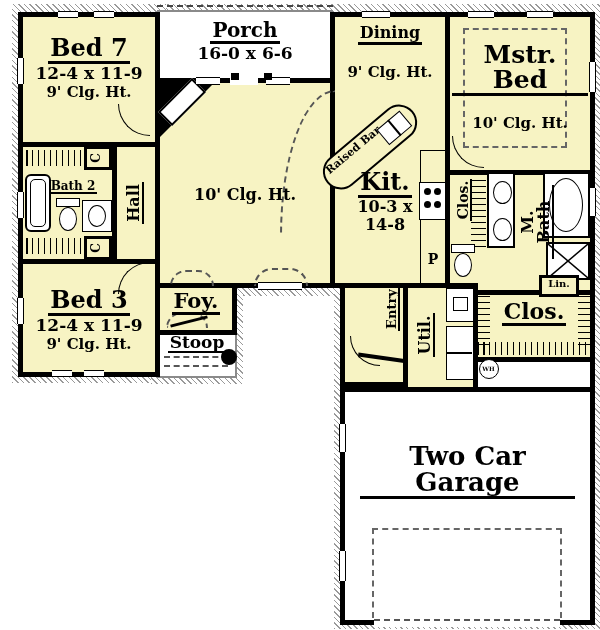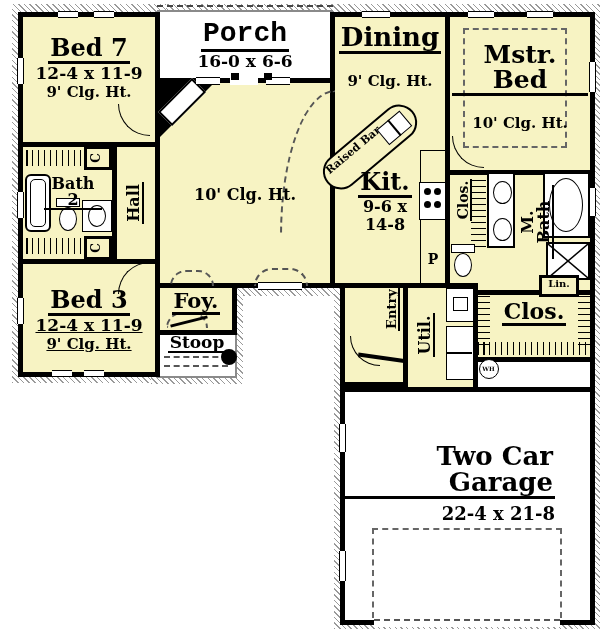--- a/index.html
+++ b/index.html
@@ -153,68 +153,68 @@
   <div class="abs win-v" style="left:339px;top:424px;width:7px;height:28px;"></div>
   <div class="abs win-v" style="left:339px;top:551px;width:7px;height:30px;"></div>
   <div class="abs win-h" style="left:196px;top:77px;width:24px;height:8px;"></div>
   <div class="abs wht" style="left:230px;top:77px;width:28px;height:8px;"></div>
   <div class="abs win-h" style="left:266px;top:77px;width:24px;height:8px;"></div>
   <div class="abs win-h" style="left:258px;top:282px;width:44px;height:8px;"></div>
   <div class="abs wall" style="left:231px;top:73px;width:8px;height:7px;"></div>
   <div class="abs wall" style="left:264px;top:73px;width:8px;height:7px;"></div>
 
   <div class="lbl" style="left:170px;top:20px;width:150px;">
-    <span class="u" style="font-size:28px;font-family:Liberation Mono, monospace;">Porch</span><br>
+    <span class="u" style="font-size:20px;">Porch</span><br>
     <span style="font-size:17px;">16-0 x 6-6</span>
   </div>
 
   <div class="lbl" style="left:25px;top:36px;width:128px;">
     <span class="u" style="font-size:24px;">Bed 7</span><br>
     <span style="font-size:17px;">12-4 x 11-9</span><br>
     <span style="font-size:15px;">9' Clg. Ht.</span>
   </div>
 
   <div class="lbl" style="left:44px;top:176px;width:58px;">
-    <span class="u2" style="font-size:16px;">Bath 2</span>
+    <span class="u2" style="font-size:12px;">Bath 2</span>
   </div>
 
   <div class="lbl rot" style="left:111px;top:194px;width:46px;height:18px;">
     <span class="u2" style="font-size:16px;">Hall</span>
   </div>
 
   <div class="lbl rot" style="left:86px;top:150px;width:24px;height:16px;font-size:12px;">C</div>
   <div class="lbl rot" style="left:86px;top:240px;width:24px;height:16px;font-size:12px;">C</div>
 
-  <div class="lbl" style="left:25px;top:288px;width:128px;text-decoration:underline;">
+  <div class="lbl" style="left:25px;top:288px;width:128px;">
     <span class="u" style="font-size:24px;">Bed 3</span><br>
     <span style="font-size:17px;">12-4 x 11-9</span><br>
     <span style="font-size:15px;">9' Clg. Ht.</span>
   </div>
 
   <div class="lbl" style="left:165px;top:150px;width:160px;">
     <br>
     <br>
     <span style="font-size:16px;">10' Clg. Ht.</span>
   </div>
 
   <div class="lbl" style="left:338px;top:24px;width:104px;">
-    <span class="u" style="font-size:26px;">Dining</span><br>
+    <span class="u" style="font-size:16px;">Dining</span><br>
     <br>
     <span style="font-size:15px;">9' Clg. Ht.</span>
   </div>
 
   <div class="lbl" style="left:452px;top:42px;width:136px;">
     <span class="u" style="font-size:25px;">Mstr. Bed</span><br>
     <br>
     <span style="font-size:15px;">10' Clg. Ht.</span>
   </div>
 
   <div class="lbl" style="left:340px;top:170px;width:90px;">
     <span class="u" style="font-size:24px;">Kit.</span><br>
-    <span style="font-size:16px;">9-6 x</span><br>
+    <span style="font-size:16px;">10-3 x</span><br>
     <span style="font-size:16px;">14-8</span>
   </div>
 
   <div class="lbl" style="left:423px;top:252px;width:20px;font-size:14px;">P</div>
 
   <div class="lbl rot" style="left:434px;top:193px;width:54px;height:14px;">
     <span class="u2" style="font-size:14px;">Clos.</span>
   </div>
 
   <div class="lbl rot" style="left:491px;top:214px;width:74px;height:16px;">
@@ -237,18 +237,17 @@
 
   <div class="lbl rot" style="left:402px;top:327px;width:44px;height:16px;">
     <span class="u2" style="font-size:16px;">Util.</span>
   </div>
 
   <div class="lbl" style="left:478px;top:300px;width:112px;">
     <span class="u" style="font-size:22px;">Clos.</span>
   </div>
 
 
-  <div class="lbl" style="left:340px;top:443px;width:215px;text-align:right;">
+  <div class="lbl" style="left:360px;top:443px;width:215px;">
     <span class="u" style="font-size:26px;">Two Car Garage</span><br>
-    <span style="font-size:18px;line-height:1.7;">22-4 x 21-8</span>
   </div>
 
 </div>
 
 </body></html>

